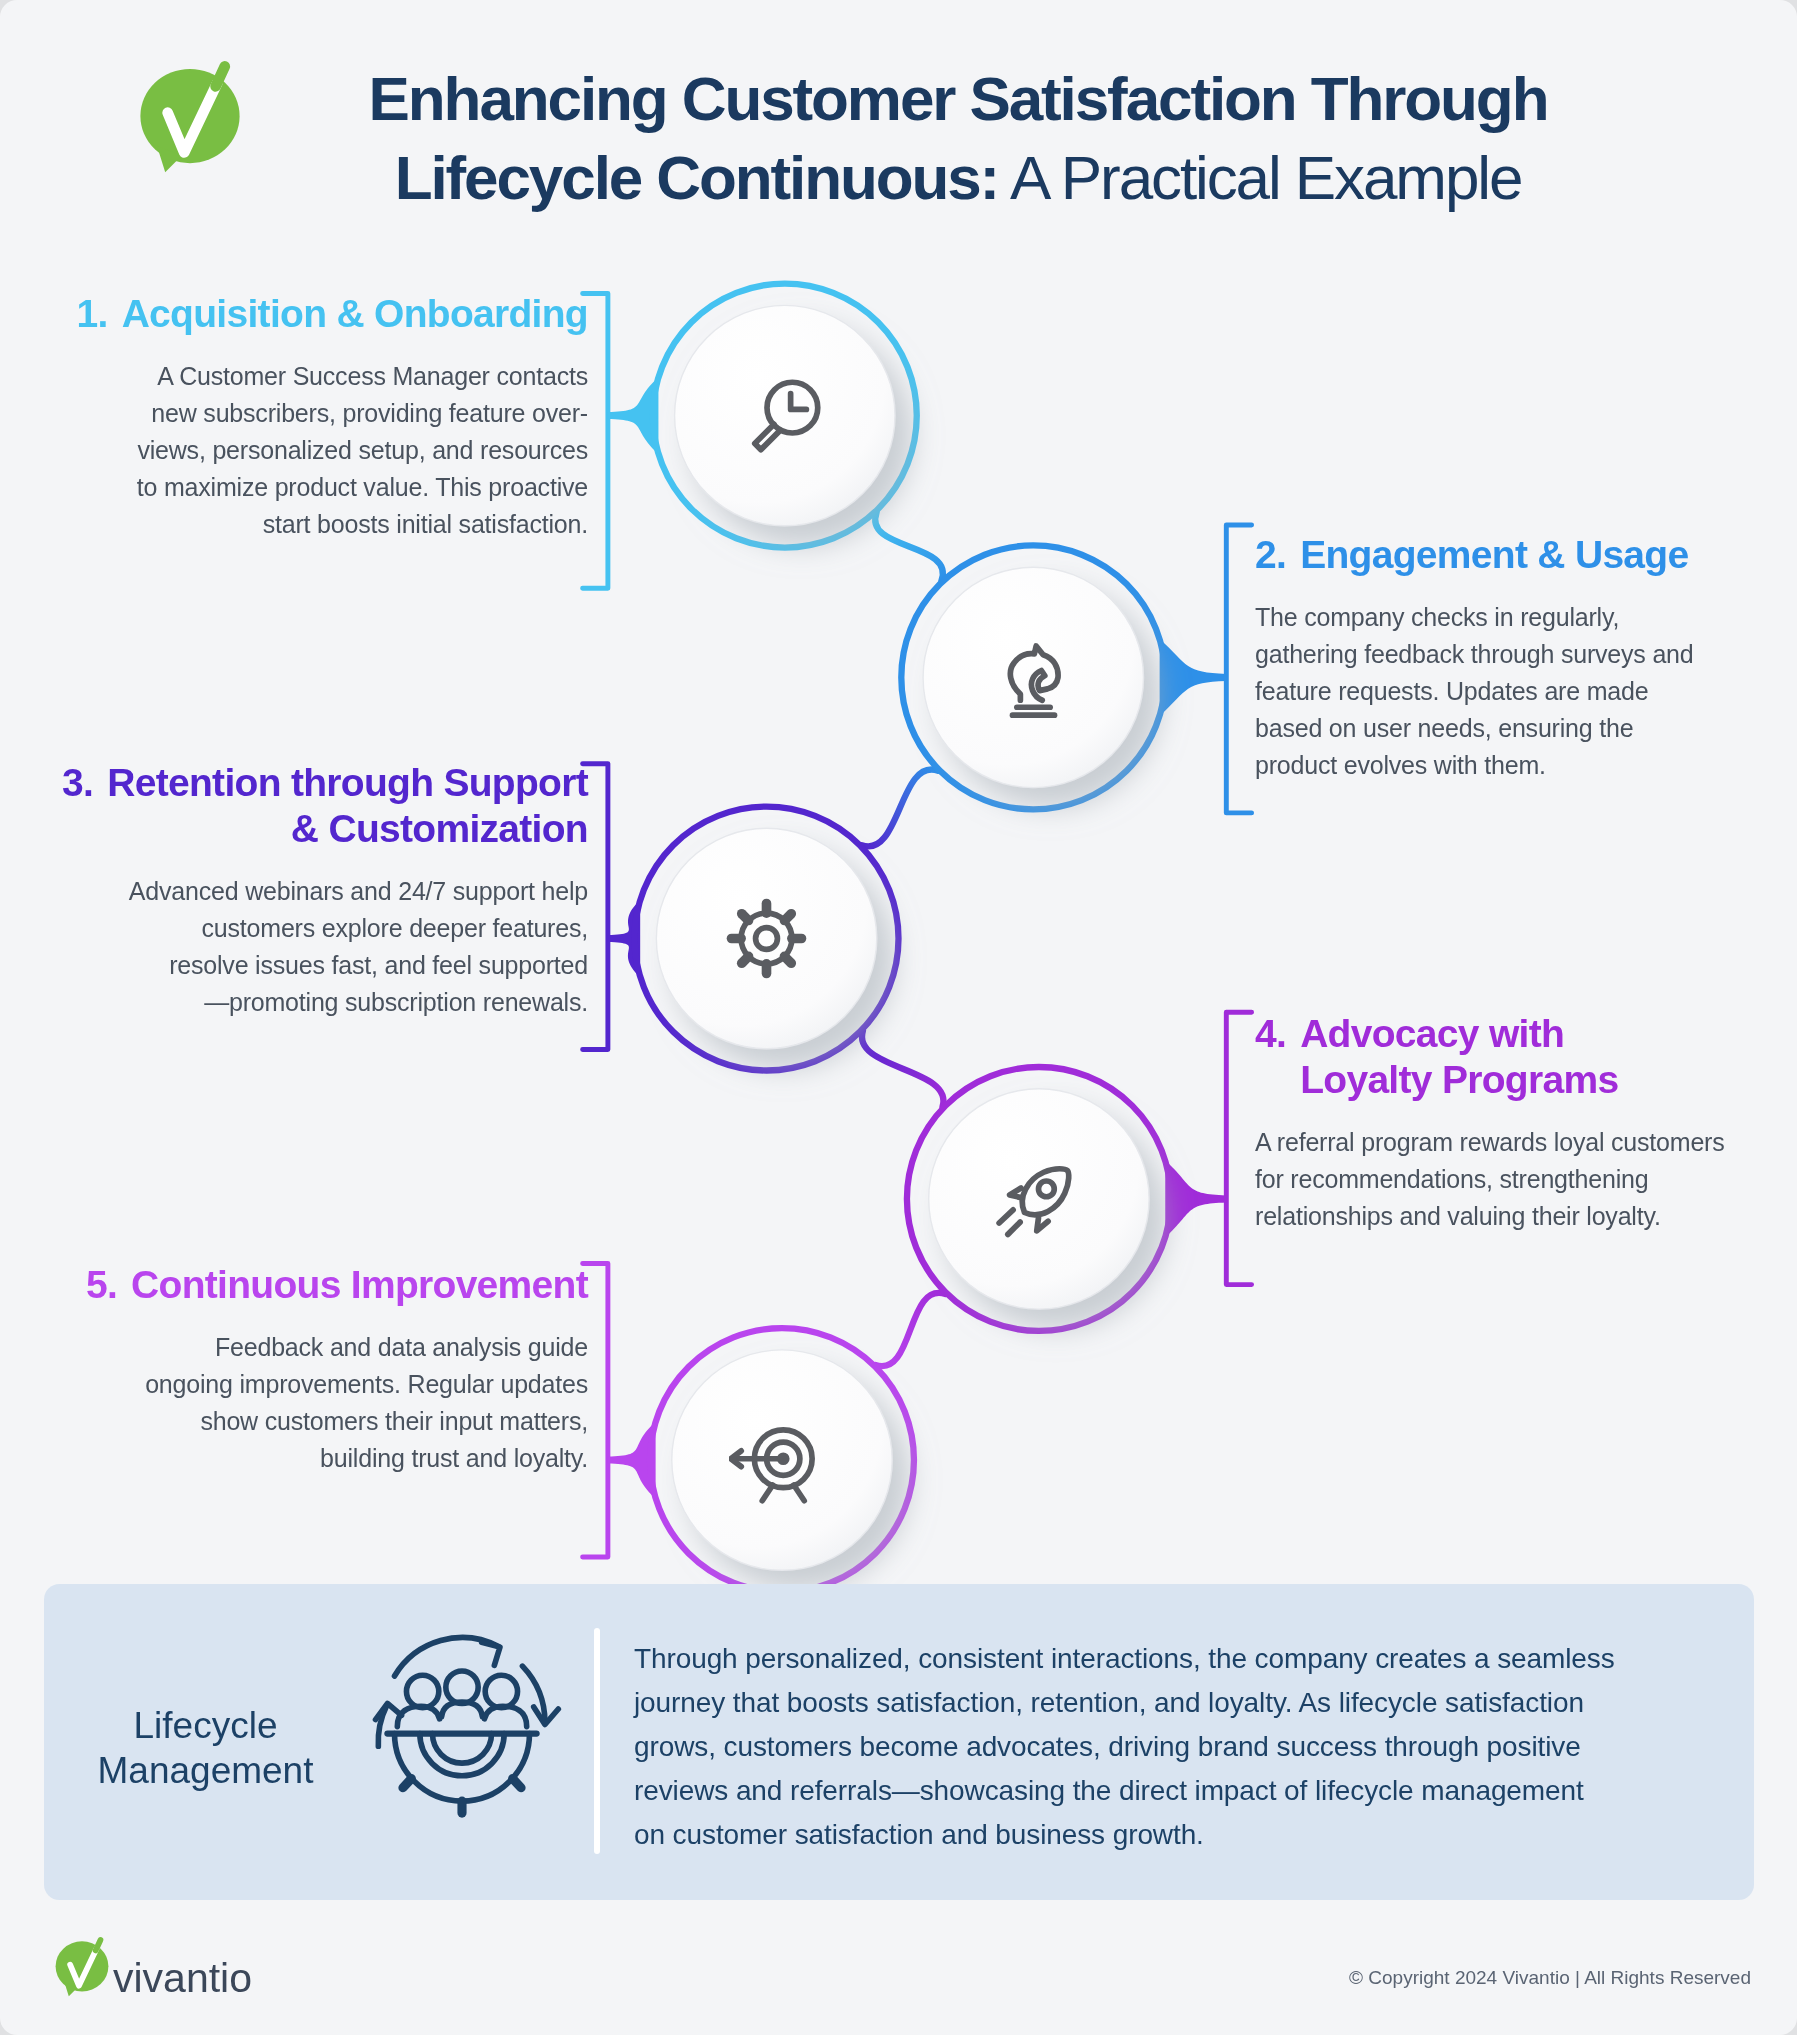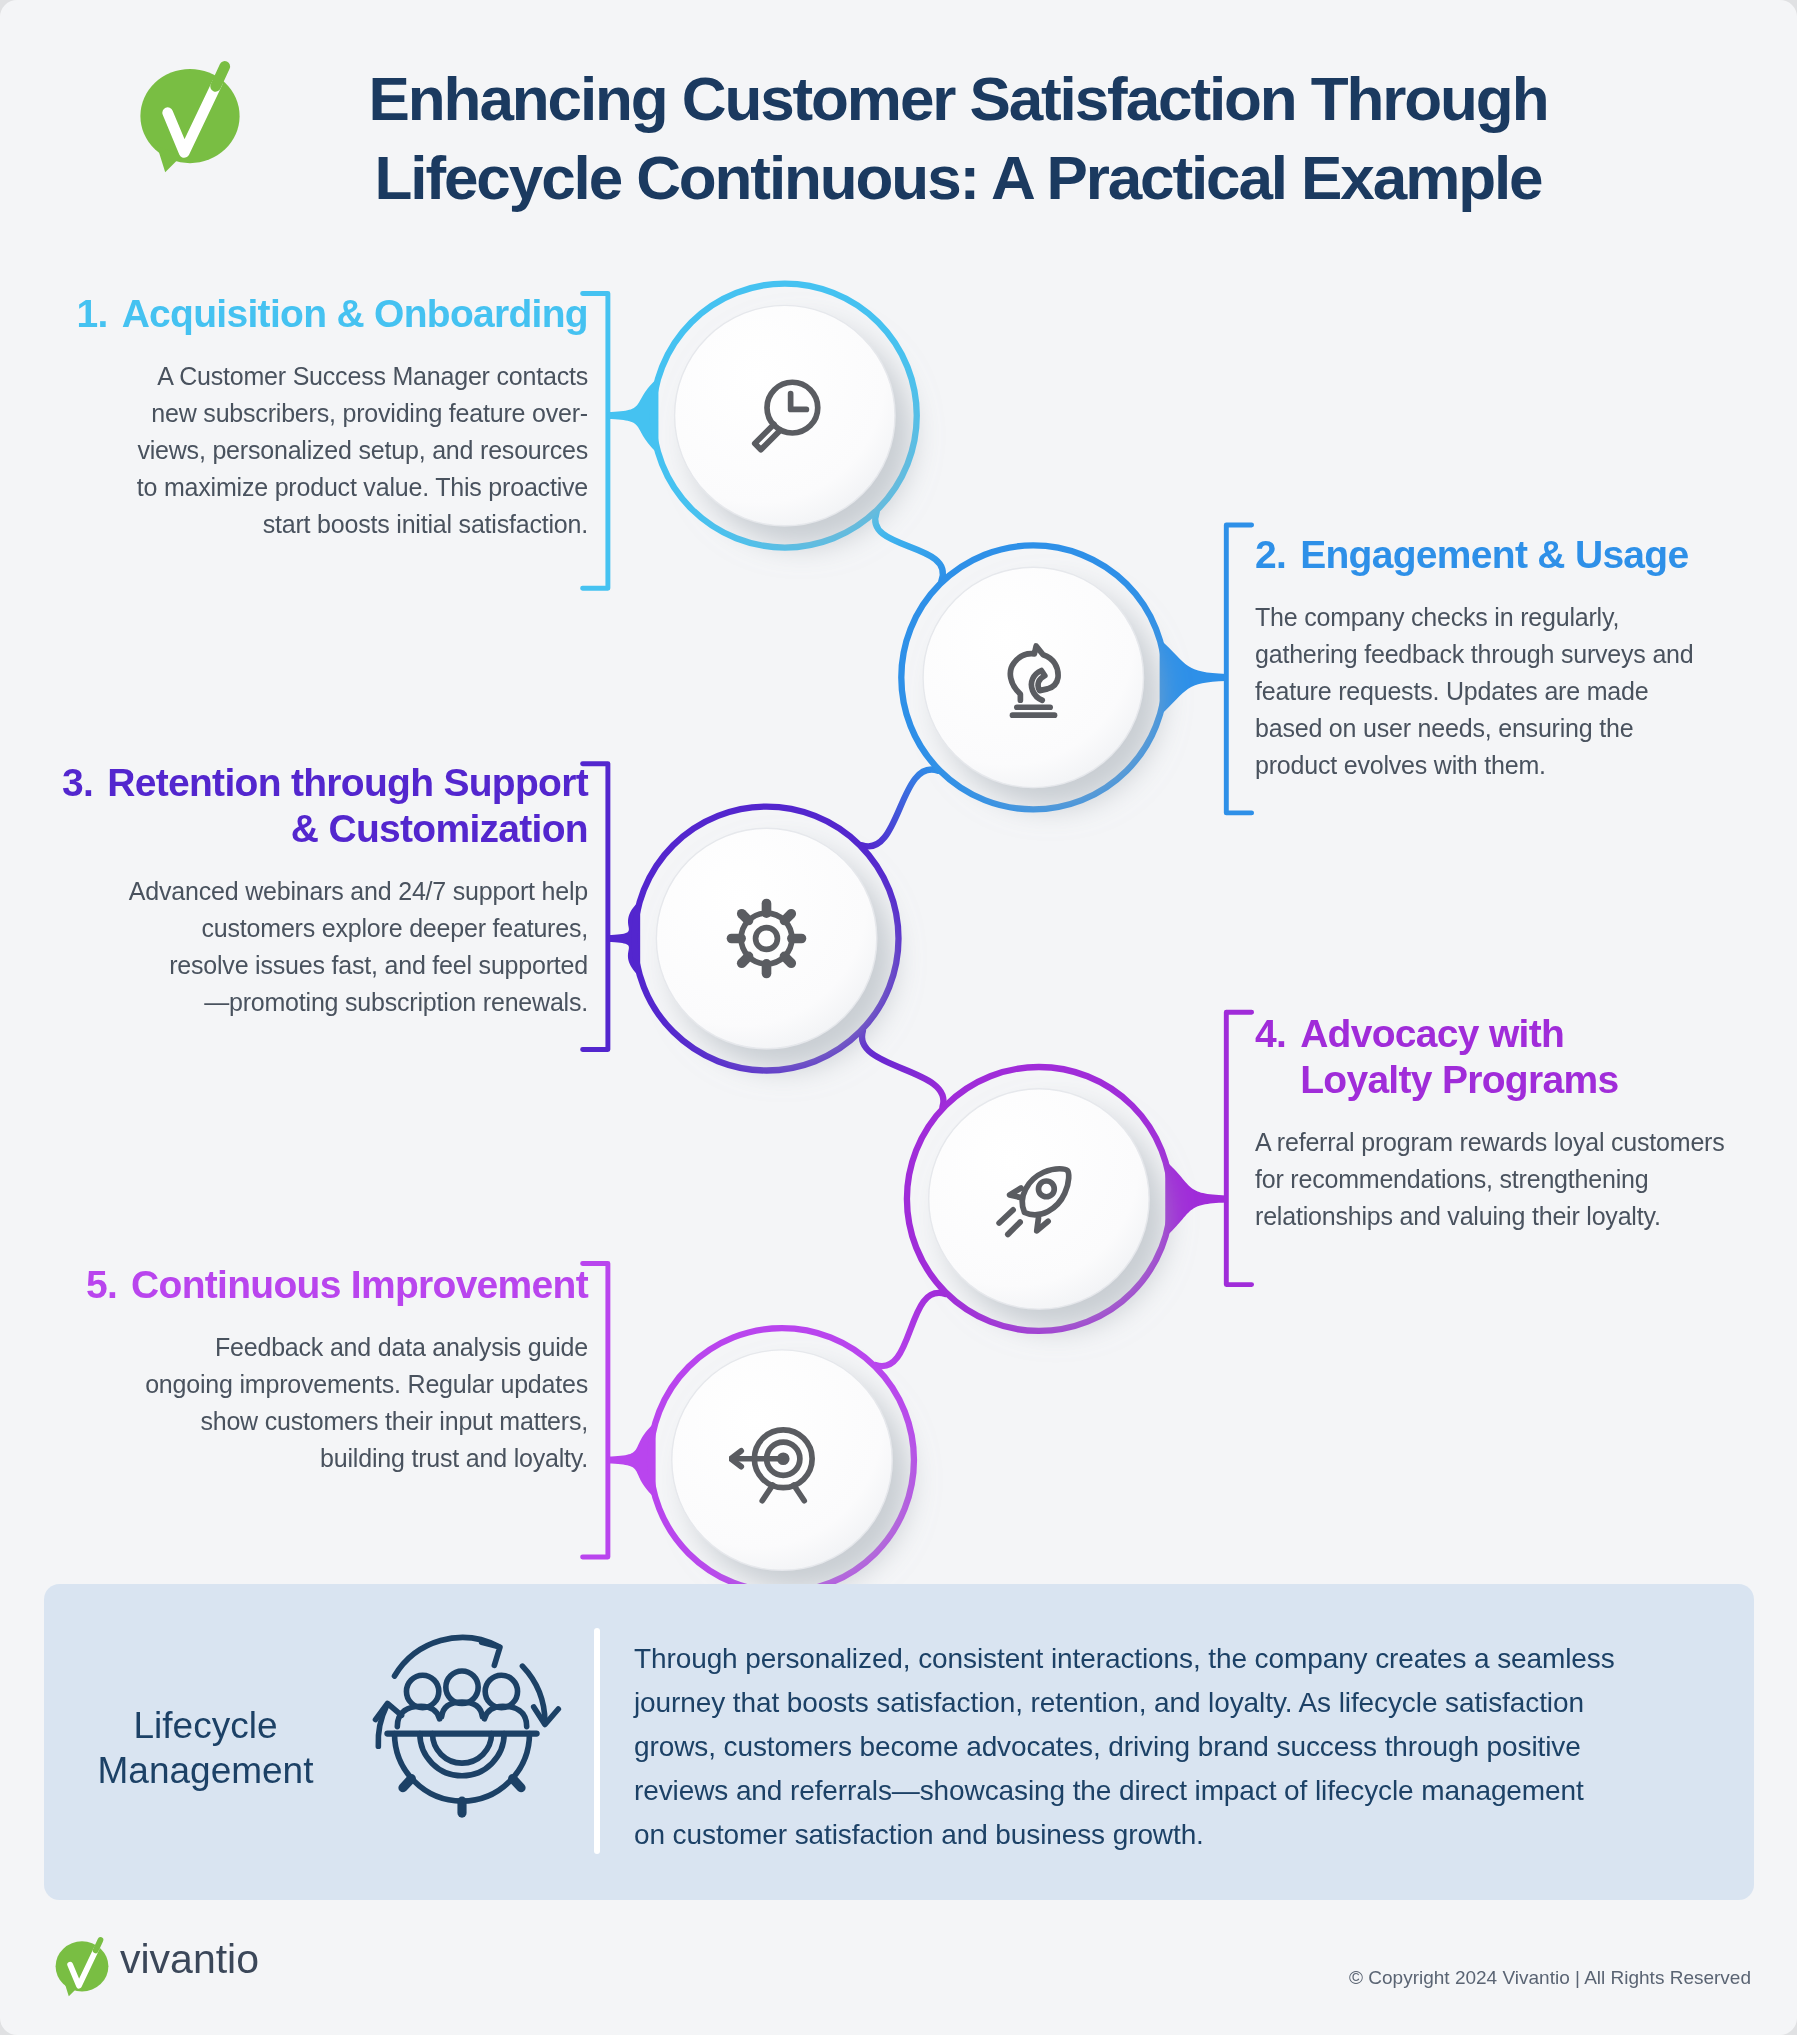--- a/index.html
+++ b/index.html
@@ -8,21 +8,21 @@
     --copyright_gray:#5A6473; --icon_gray:#5A5C61; --page_bg:#F4F5F7;
   }
   *{margin:0;padding:0;box-sizing:border-box}
   body{background:#e0e1e3;font-family:"Liberation Sans",sans-serif;width:1797px}
   #card{position:relative;width:1797px;height:2035px;background:var(--page_bg);
         border-radius:17px;overflow:hidden}
   
   #brand-top{position:absolute;left:132px;top:59px;z-index:3}
   #title-wrap{position:absolute;left:168px;right:49px;top:59px;text-align:center;z-index:2;
       color:var(--title_navy);font-weight:bold;font-size:62px;line-height:79px;letter-spacing:-2.1px}
-  #title-wrap .light{font-weight:bold}
+  #title-wrap .light{font-weight:normal}
   
   #spine{position:absolute;left:0;top:0;z-index:1}
   .node-icon{position:absolute;width:105px;height:105px;z-index:3}
   .node-icon svg{width:100%;height:100%}
   .node-icon path,.node-icon circle,.node-icon polyline,.node-icon line
       {stroke:var(--icon_gray);fill:none;stroke-linecap:round;stroke-linejoin:round}
   
   .step{position:absolute;z-index:2}
   .step.left{left:63px;width:525px;text-align:right}
   .step.right{left:1255px;width:523px;text-align:left}
@@ -38,21 +38,21 @@
   #summary-label{position:absolute;left:28px;top:119px;width:267px;text-align:center;
       color:var(--summary_navy);font-size:37px;line-height:45px;font-weight:normal;white-space:pre}
   #summary-icon{position:absolute;left:302px;top:28px;width:232px;height:232px}
   #summary-icon path,#summary-icon circle,#summary-icon line
       {stroke:var(--summary_navy);fill:none;stroke-linecap:round;stroke-linejoin:round}
   #summary-divider{position:absolute;left:550px;top:44px;width:6.3px;height:226px;
       background:#ffffff;border-radius:3.5px}
   #summary-text{position:absolute;left:590px;top:53px;width:1109px;color:var(--summary_navy);
       font-size:28px;line-height:44px;white-space:pre;letter-spacing:-0.1px}
   
-  #footer-brand{position:absolute;left:51px;top:1936px;display:flex;align-items:flex-start;gap:7px;z-index:2}
+  #footer-brand{position:absolute;left:51px;top:1936px;display:flex;align-items:flex-end;z-index:2}
   #footer-wordmark{font-size:41px;color:var(--wordmark_gray);font-weight:normal;letter-spacing:0px}
   #copyright{position:absolute;right:46px;top:1967px;font-size:19px;color:var(--copyright_gray);z-index:2}
 </style>
 </head>
 <body>
 
 <div id="card">
 
   <svg id="spine" width="1797" height="2035" viewBox="0 0 2560 2899">
       <defs>

